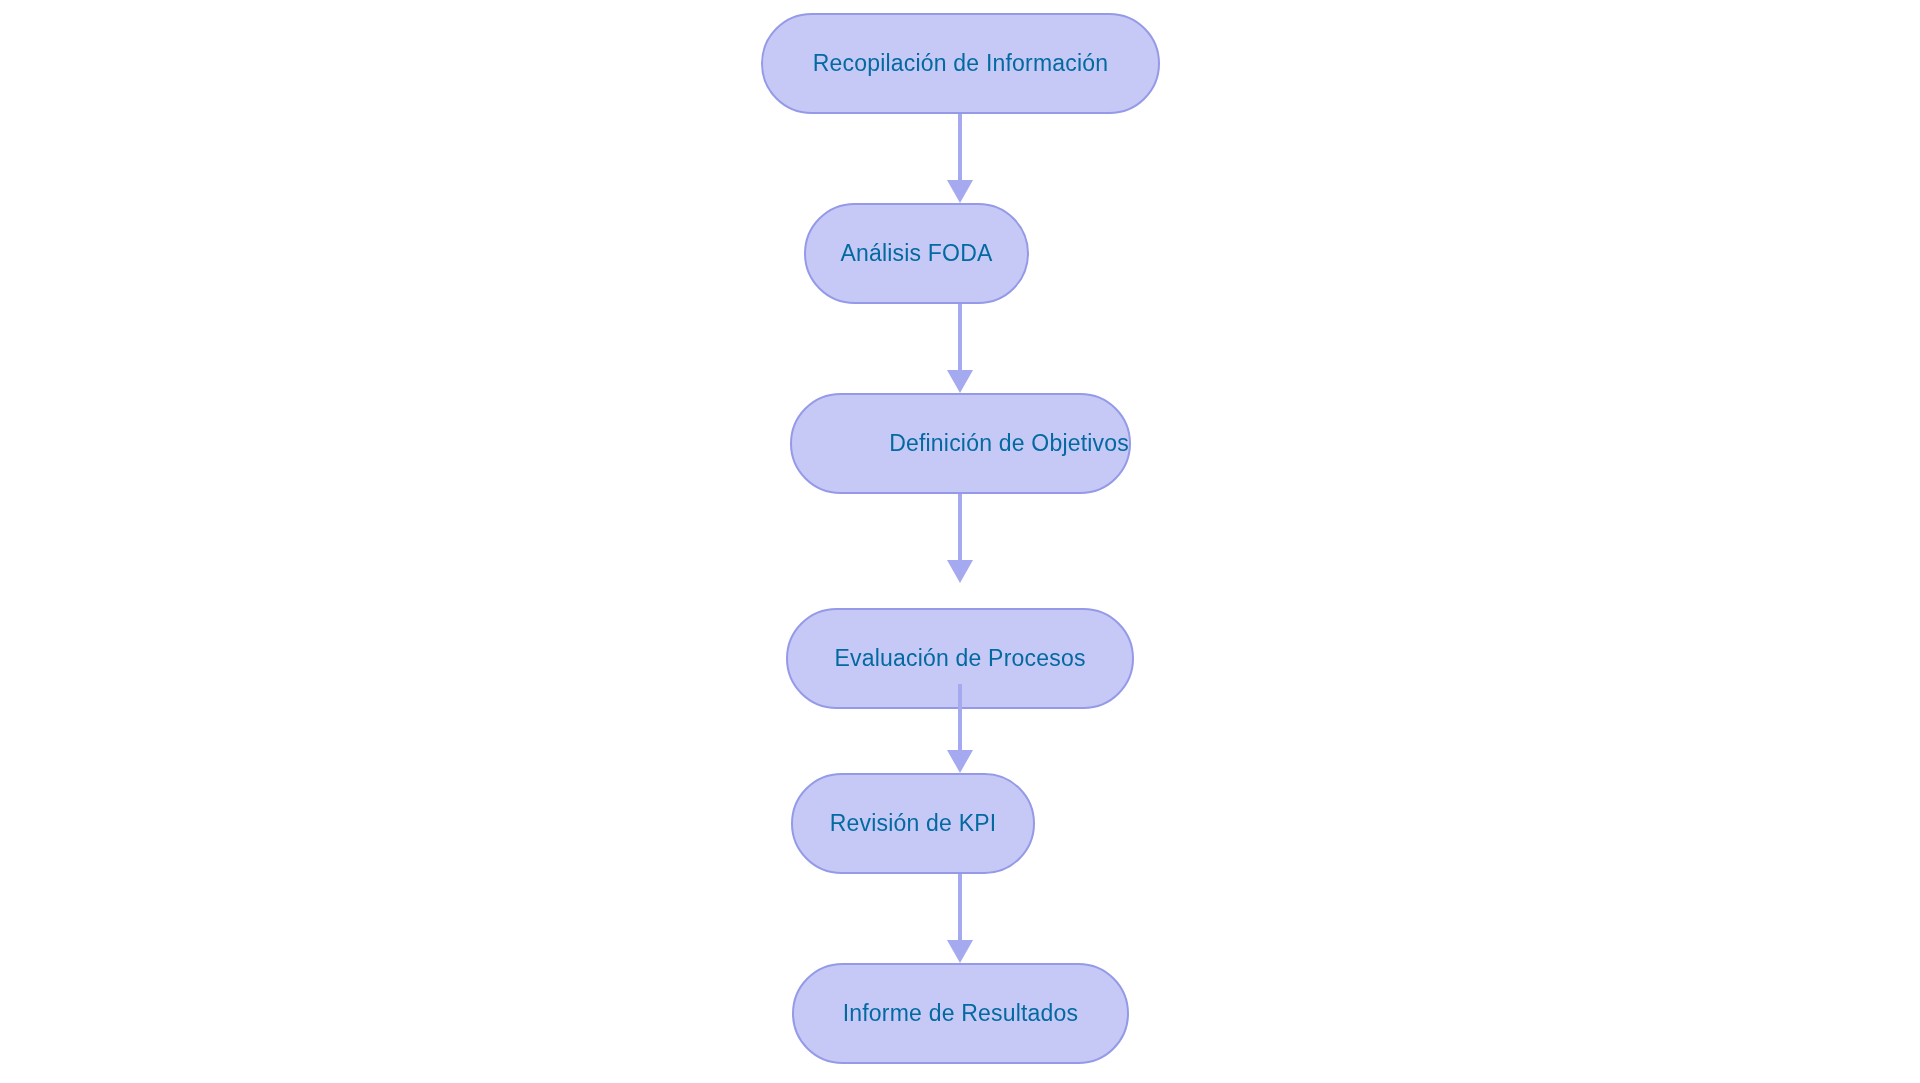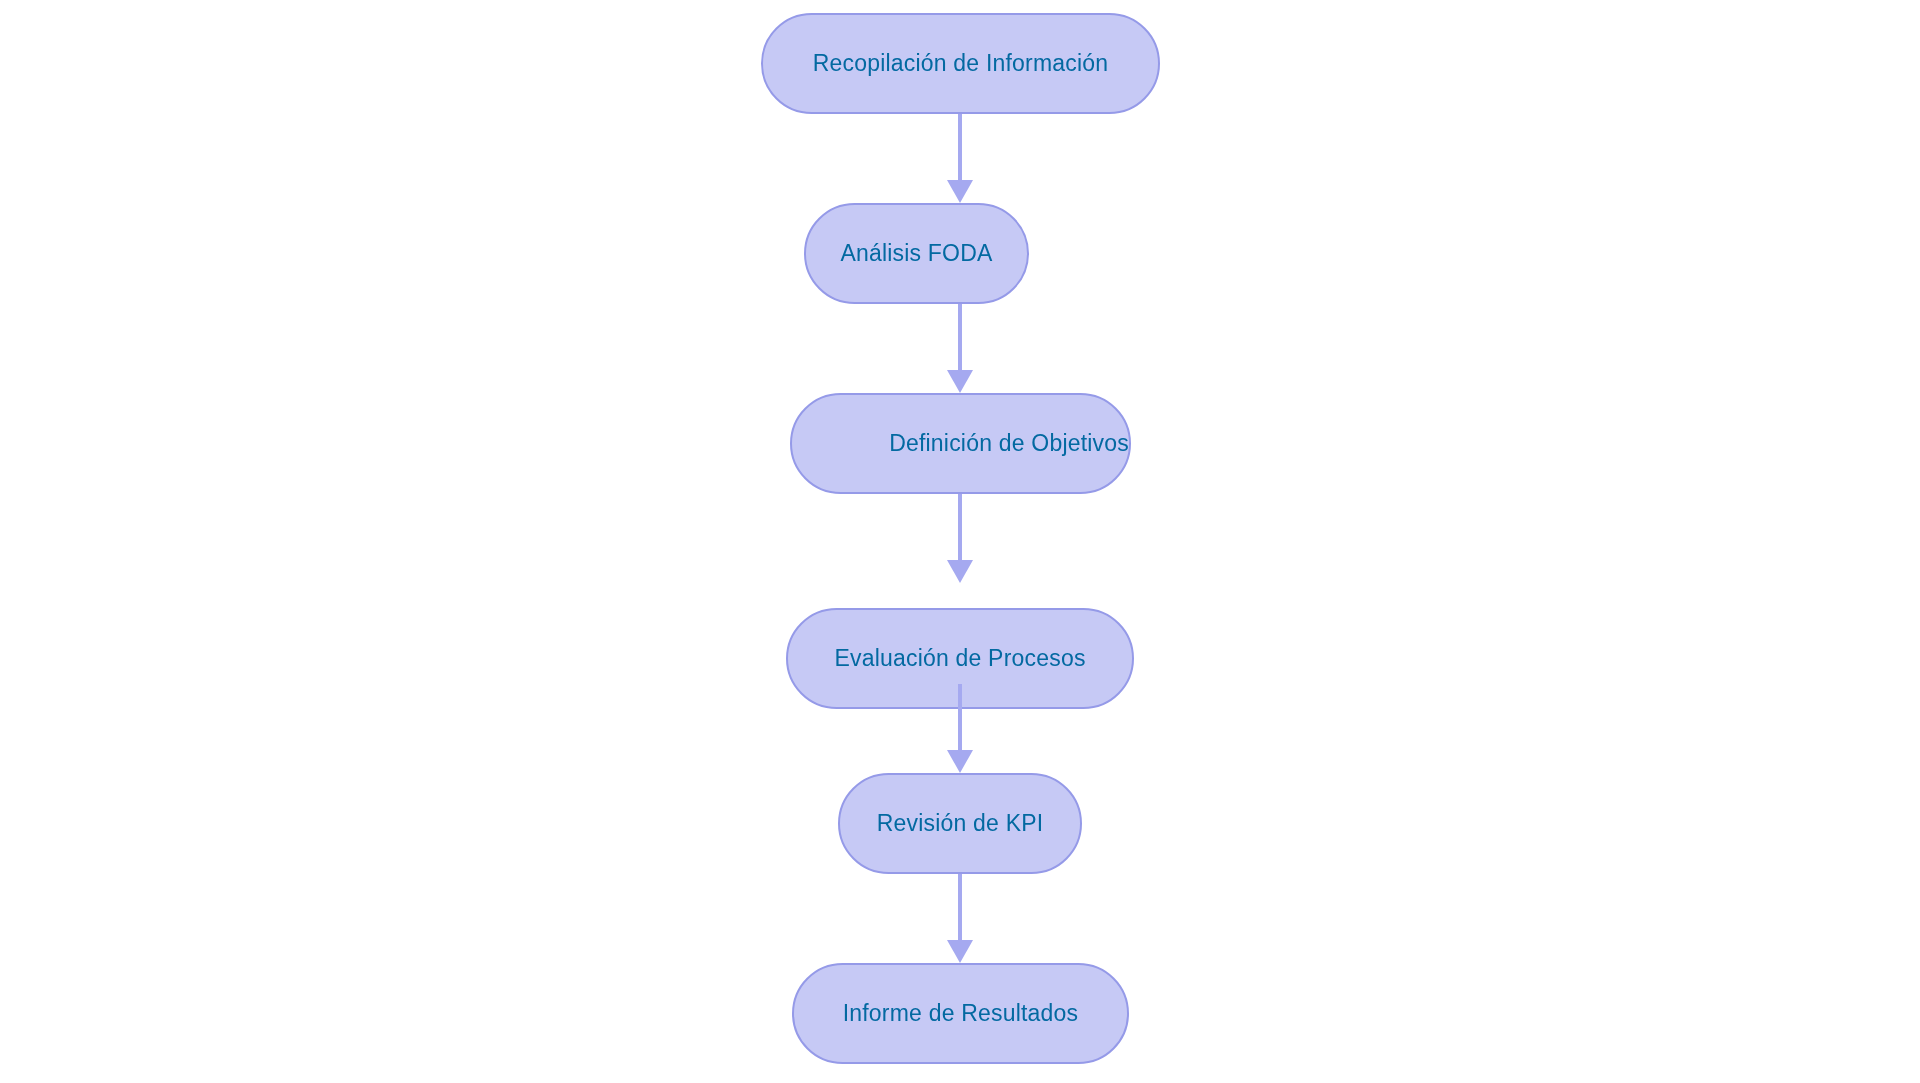--- a/index.html
+++ b/index.html
@@ -28,21 +28,21 @@
     color: #0369a1;
     font-size: 23px;
     letter-spacing: 0.2px;
     white-space: nowrap;
     text-align: center;
   }
   .node-1 { left: 761px; top: 13px;  width: 399px; }
   .node-2 { left: 804px; top: 203px; width: 225px; }
   .node-3 { left: 790px; top: 393px; width: 341px; justify-content: flex-end; }
   .node-4 { left: 786px; top: 593px; width: 348px; margin-top: 15px; }
-  .node-5 { left: 838px; top: 773px; width: 244px; }
+  .node-5 { left: 791px; top: 773px; width: 244px; }
   .node-6 { left: 792px; top: 963px; width: 337px; text-align: right; }
 
   .connector {
     position: absolute;
     left: 947px;           
     width: 26px;
     height: 89px;          
   }
   .connector .line {
     position: absolute;

